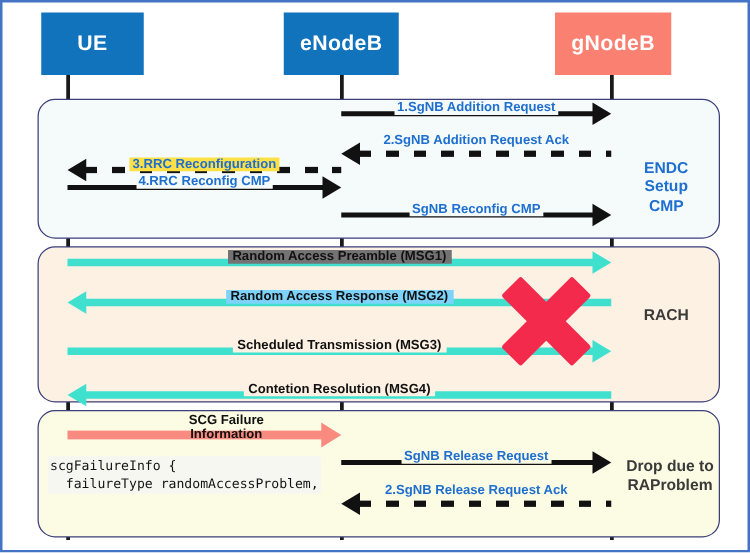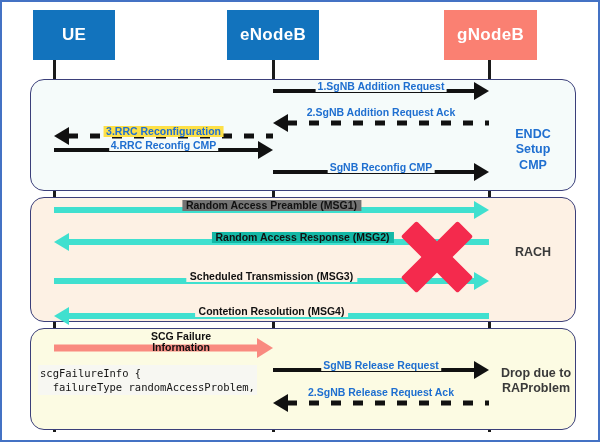--- a/index.html
+++ b/index.html
@@ -154,21 +154,21 @@
 
   <div class="msg" style="left:52px;top:199px;width:435px;">
     <div class="shaft teal" style="left:0;right:13px;"></div>
     <div class="head right teal" style="right:0;"></div>
     <div class="msg-label black" style="top:-1px;background:#737373;padding:0 4px;">Random Access Preamble (MSG1)</div>
   </div>
 
   <div class="msg" style="left:52px;top:231px;width:435px;">
     <div class="shaft teal" style="left:13px;right:0;"></div>
     <div class="head left teal" style="left:0;"></div>
-    <div class="msg-label black" style="top:-1px;background:#14b8a6;padding:0 4px;margin-left:31px;">Random Access Response (MSG2)</div>
+    <div class="msg-label black" style="top:-1px;background:#7dd3fc;padding:0 4px;">Random Access Response (MSG2)</div>
   </div>
 
   <div class="msg" style="left:52px;top:270px;width:435px;">
     <div class="shaft teal" style="left:0;right:13px;"></div>
     <div class="head right teal" style="right:0;"></div>
     <div class="msg-label black" style="top:-1px;background:#fdf1e4;padding:0 4px;">Scheduled Transmission (MSG3)</div>
   </div>
 
   <div class="msg" style="left:52px;top:305px;width:435px;">
     <div class="shaft teal" style="left:13px;right:0;"></div>

